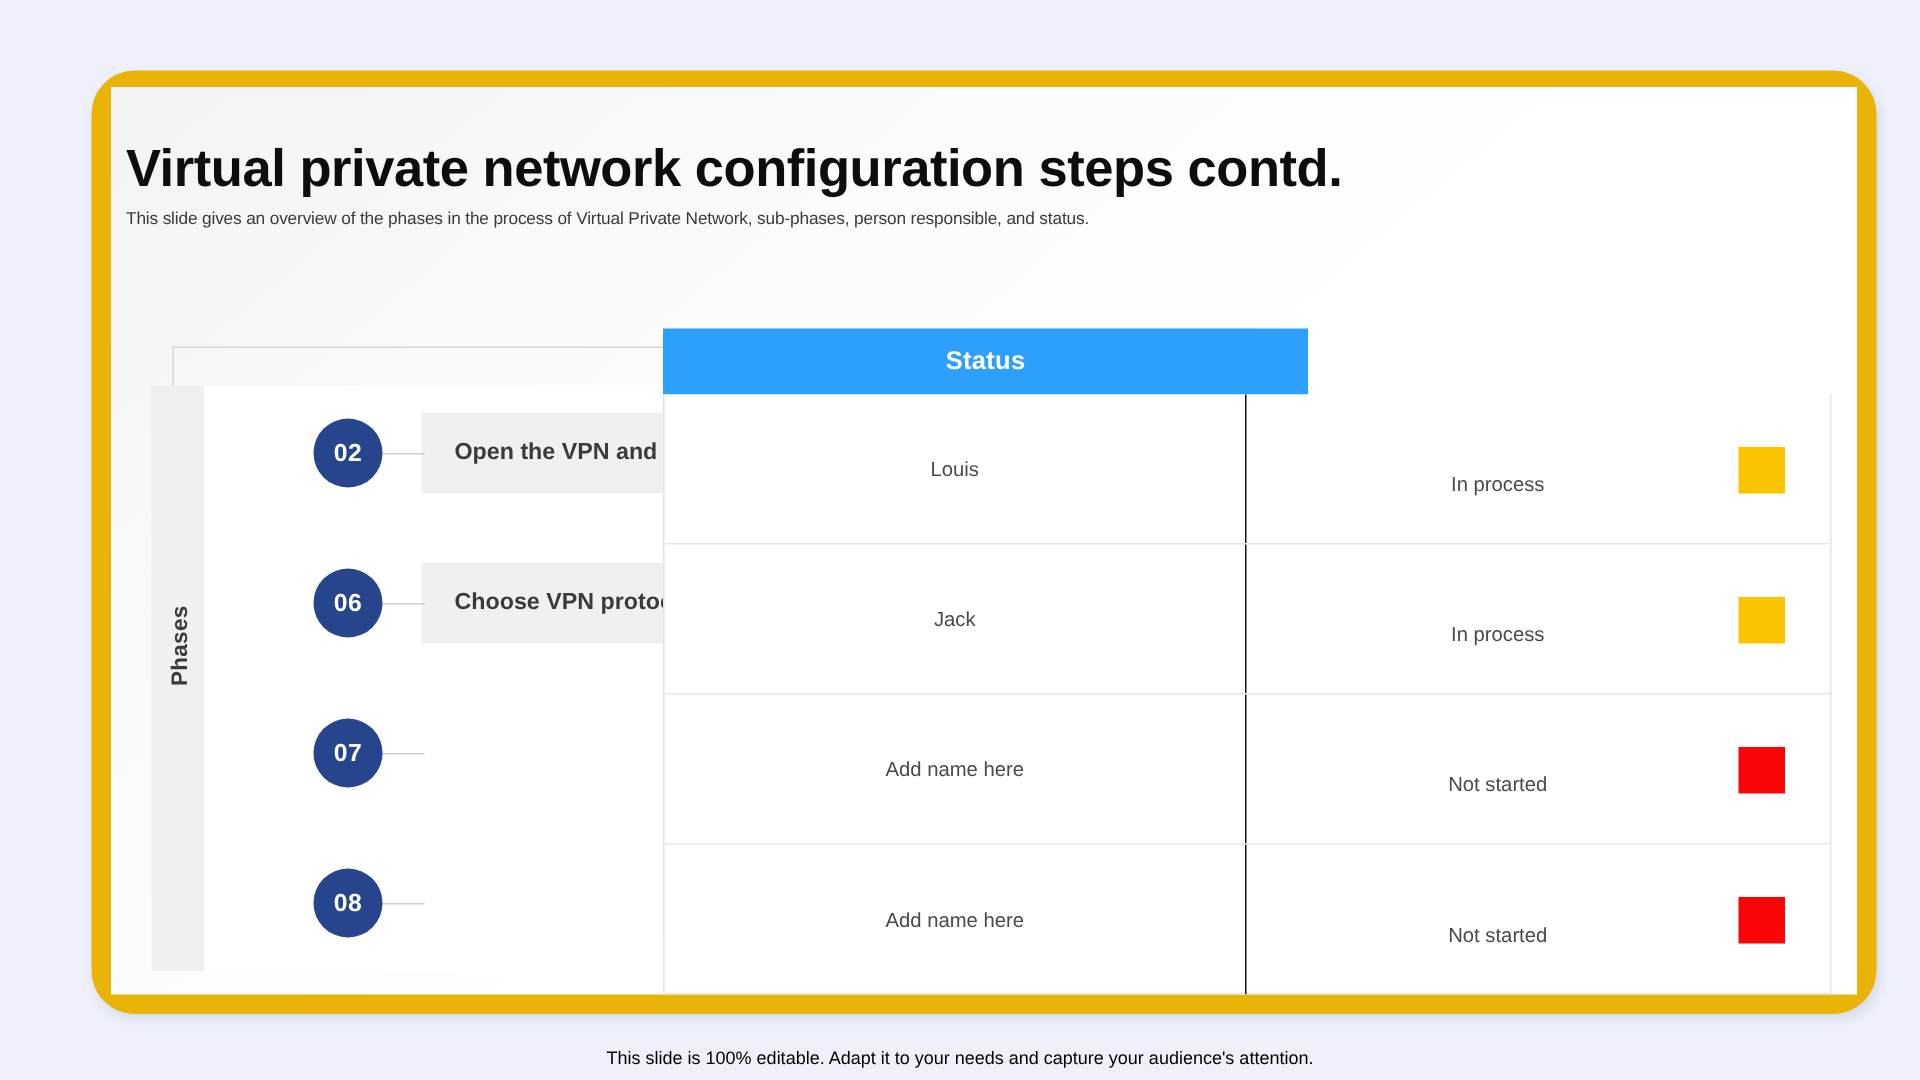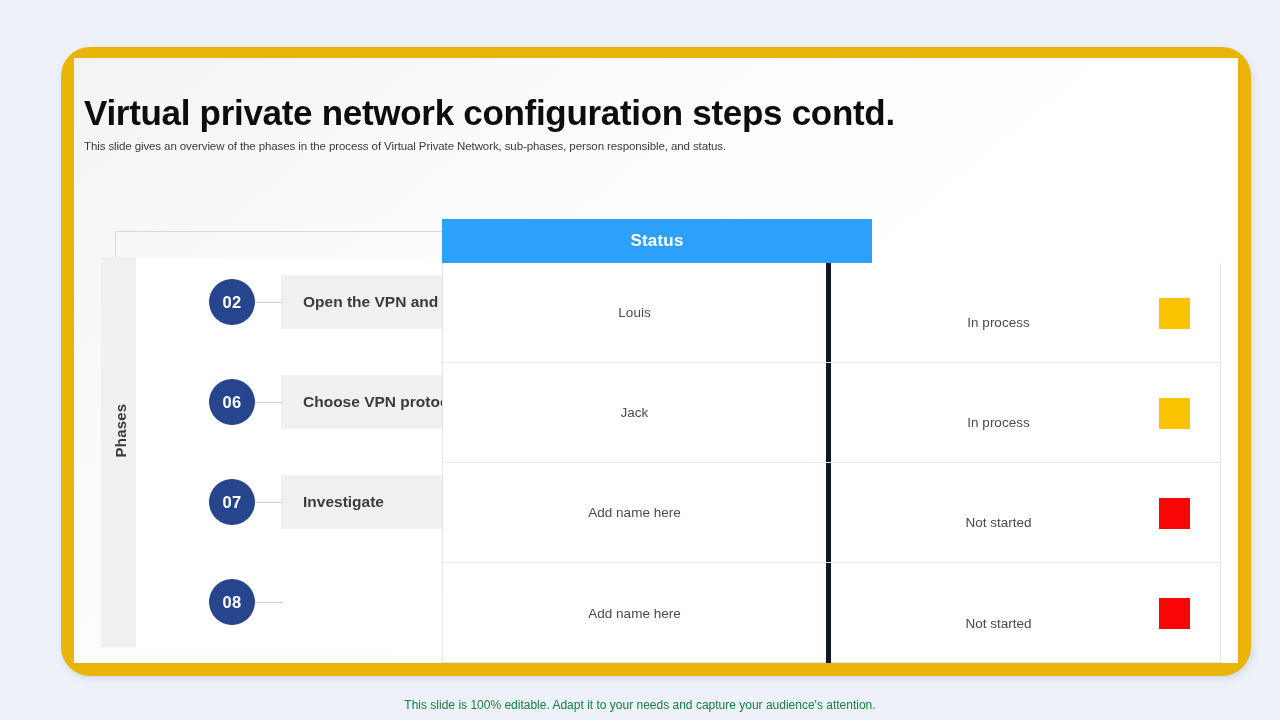--- a/index.html
+++ b/index.html
@@ -204,21 +204,21 @@
   .td {
     display: flex;
     align-items: center;
     justify-content: center;
     font-size: 13.5px;
     color: #4a4a4a;
     position: relative;
   }
   .td-person {
     width: 388px;
-    border-right: 5px solid #0f172a;
+    border-right: 1px solid #0f172a;
     box-sizing: border-box;
   }
   .td-status {
     width: 389px;
     box-sizing: border-box;
   }
   .status-text {
     position: absolute;
     left: 0;
     right: 0;
@@ -235,21 +235,21 @@
   }
 
   
   .footer-note {
     position: absolute;
     left: 0;
     top: 698px;
     width: 1280px;
     text-align: center;
     font-size: 12px;
-    color: #15803d;
+    color: #000000;
   }
 </style>
 </head>
 <body>
 
 <div class="slide-frame">
   <div class="slide-inner">
 
     <h1 class="page-title">Virtual private network configuration steps contd.</h1>
 
@@ -273,23 +273,20 @@
 
       <div class="phase-row" style="top:100px;">
         <div class="phase-bar" style="background: rgb(240, 240, 241);">
           <div class="phase-bar-text">Choose VPN protocols</div>
         </div>
         <div class="phase-connector"></div>
         <div class="phase-circle" style="background: rgb(39, 69, 140);">06</div>
       </div>
 
       <div class="phase-row" style="top:200px;">
-        <div class="phase-bar" style="background: rgb(240, 240, 241);">
-          <div class="phase-bar-text">Investigate</div>
-        </div>
         <div class="phase-connector"></div>
         <div class="phase-circle" style="background: rgb(39, 69, 140);">07</div>
       </div>
 
       <div class="phase-row" style="top:300px;">
         <div class="phase-connector"></div>
         <div class="phase-circle" style="background: rgb(39, 69, 140);">08</div>
       </div>
 
     </div>

